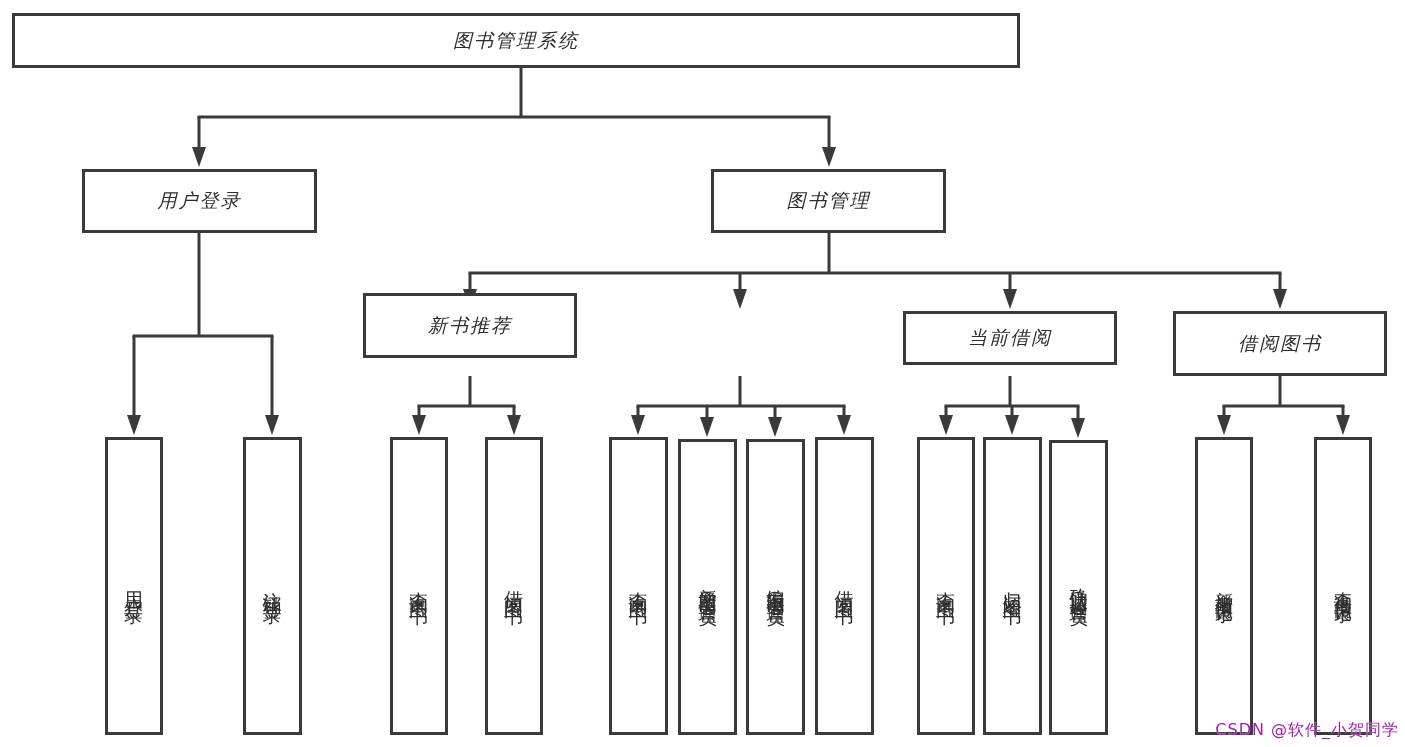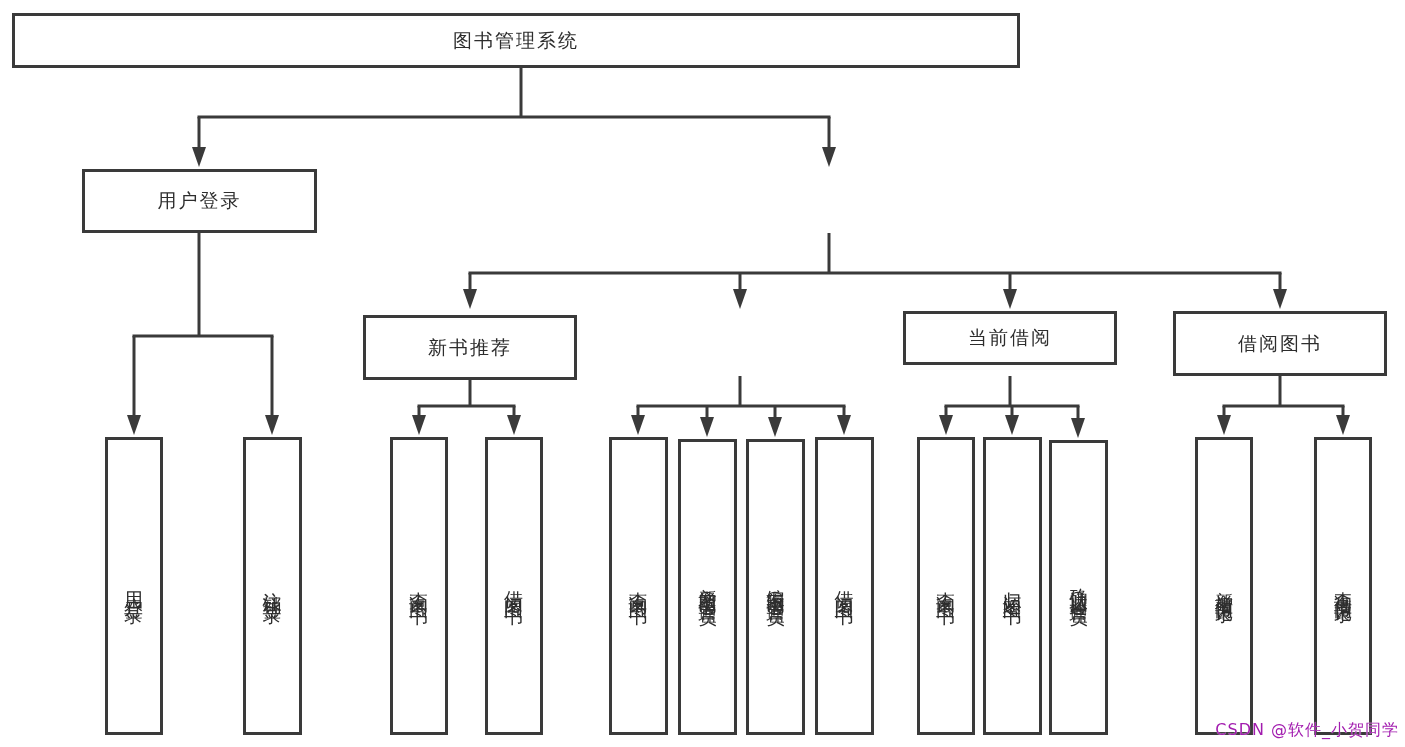--- a/index.html
+++ b/index.html
@@ -24,20 +24,21 @@
     display:flex;
     align-items:center;
     justify-content:center;
     z-index:2;
     text-align:center;
   }
   .hnode{
     font-size:19px;
     letter-spacing:2px;
     white-space:nowrap;
+    font-style:italic;
   }
   .leaf{
     writing-mode:vertical-lr;
     text-orientation:mixed;
     font-size:19px;
     letter-spacing:5px;
     line-height:1;
   }
   .leaf.long{
     letter-spacing:3px;
@@ -111,22 +112,23 @@
       <line x1="1224" y1="406" x2="1343" y2="406" stroke="#3a3a3a" stroke-width="3" stroke-linecap="square"></line>
       <line x1="1224" y1="406" x2="1224" y2="419" stroke="#3a3a3a" stroke-width="3"></line>
       <polygon points="1217,415 1231,415 1224,435" fill="#3a3a3a"></polygon>
       <line x1="1343" y1="406" x2="1343" y2="419" stroke="#3a3a3a" stroke-width="3"></line>
       <polygon points="1336,415 1350,415 1343,435" fill="#3a3a3a"></polygon>
     </svg>
 
   <div class="node hnode" style="left:12px;top:13px;width:1008px;height:55px">图书管理系统</div>
 
   <div class="node hnode" style="left:82px;top:169px;width:235px;height:64px">用户登录</div>
+  <div class="node hnode" style="left:711px;top:169px;width:235px;height:64px">图书管理</div>
 
-  <div class="node hnode" style="left:363px;top:315px;width:214px;height:65px">新书推荐</div>
+  <div class="node hnode" style="left:363px;top:293px;width:214px;height:65px">新书推荐</div>
   <div class="node hnode" style="left:903px;top:311px;width:214px;height:54px">当前借阅</div>
   <div class="node hnode" style="left:1173px;top:311px;width:214px;height:65px">借阅图书</div>
 
   <div class="node leaf" style="left:105px;top:437px;width:58px;height:298px">用户登录</div>
   <div class="node leaf" style="left:243px;top:437px;width:59px;height:298px">注销登录</div>
 
   <div class="node leaf" style="left:390px;top:437px;width:58px;height:298px">查询图书</div>
   <div class="node leaf" style="left:485px;top:437px;width:58px;height:298px">借阅图书</div>
 
   <div class="node leaf" style="left:609px;top:437px;width:59px;height:298px">查询图书</div>

